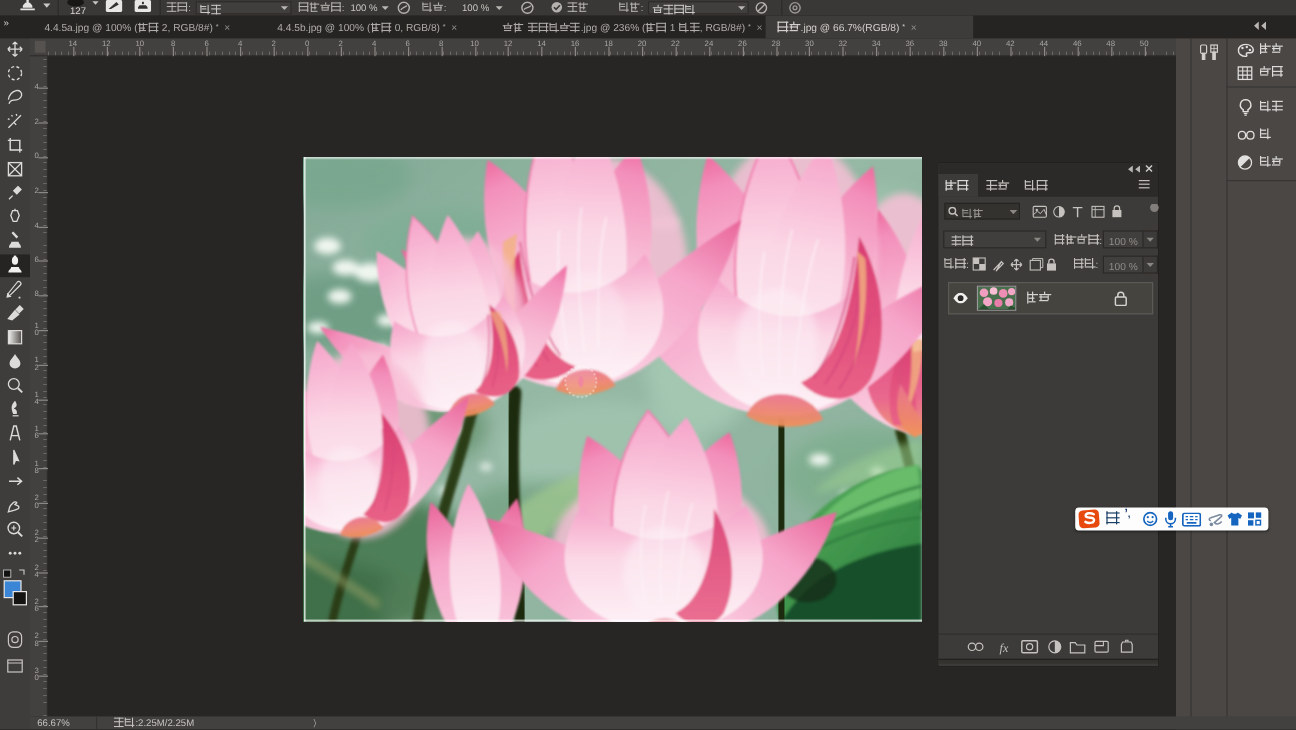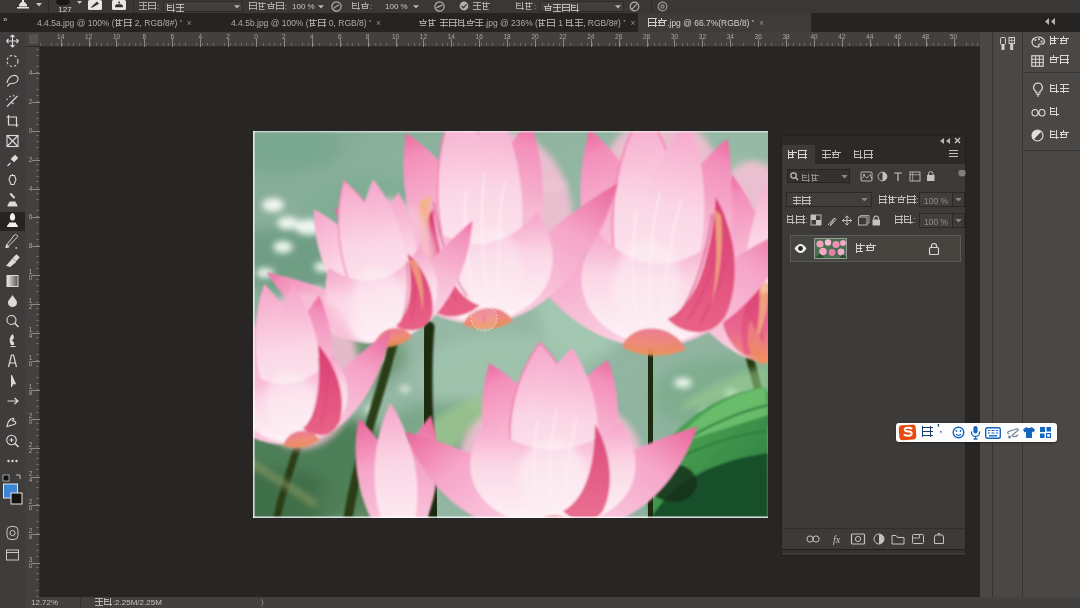--- a/index.html
+++ b/index.html
@@ -836,21 +836,21 @@
       <g transform="translate(157,10)">
           <path d="M-3.5 -4h7l1 2v6.5h-9V-2z"></path>
           <path d="M-1 -4v-1.5h2V-4" stroke-width=".9"></path>
         </g>
     </svg>
   </div>
   <div class="abs" style="left:0;top:413px;width:183px;height:3px;background:#34322f;border-top:1px solid #232120;"></div>
 </div>
 
 <div class="abs" id="statusbar" style="left:25px;top:597px;width:1055px;height:11px;background:#434140;color:#c5c2bf;font-size:8px;">
-  <div class="abs" style="left:6px;top:1px;">12.72%</div>
+  <div class="abs" style="left:6px;top:1px;">66.67%</div>
   <div class="abs" style="left:55px;top:0;width:1px;height:11px;background:#343230;"></div>
   <div class="abs" style="left:70px;top:1px;"><span class="hz ha" style="font-size:8px"></span><span class="hz hc" style="font-size:8px"></span>:2.25M/2.25M</div>
   <div class="abs" style="left:236px;top:1px;color:#a8a5a2;">〉</div>
 </div>
 
 <div class="abs" id="sogou" style="left:896px;top:423px;width:161px;height:19px;background:#fdfdfd;border-radius:3px;box-shadow:0 1px 2px rgba(0,0,0,.4);">
   <svg class="abs" style="left:2px;top:1px" width="19" height="17" viewBox="0 0 19 17">
     <rect x="1" y="1" width="17" height="15" rx="3.5" fill="#e8490f" transform="rotate(-4 9 8)"></rect>
     <path d="M13.5 4.5c-2.5-1.3-6.5-1-6.8 1-.3 1.8 2.6 1.8 4.4 2 2.3.3 3 1.4 2.4 2.8-.7 1.7-4.6 2-7 .6" stroke="#fff" stroke-width="2" fill="none" stroke-linecap="round"></path>
   </svg>

